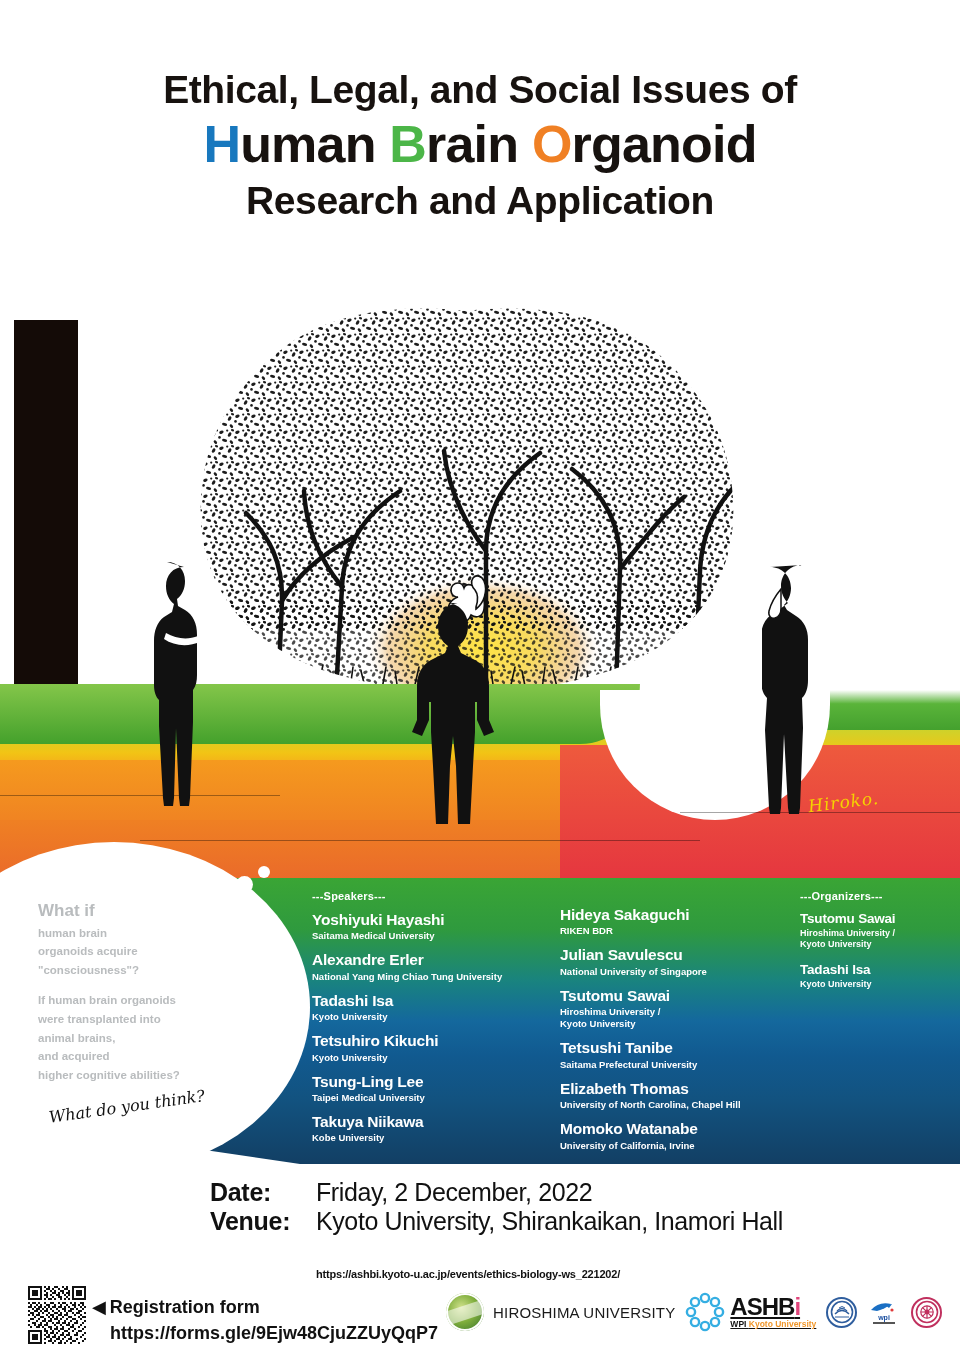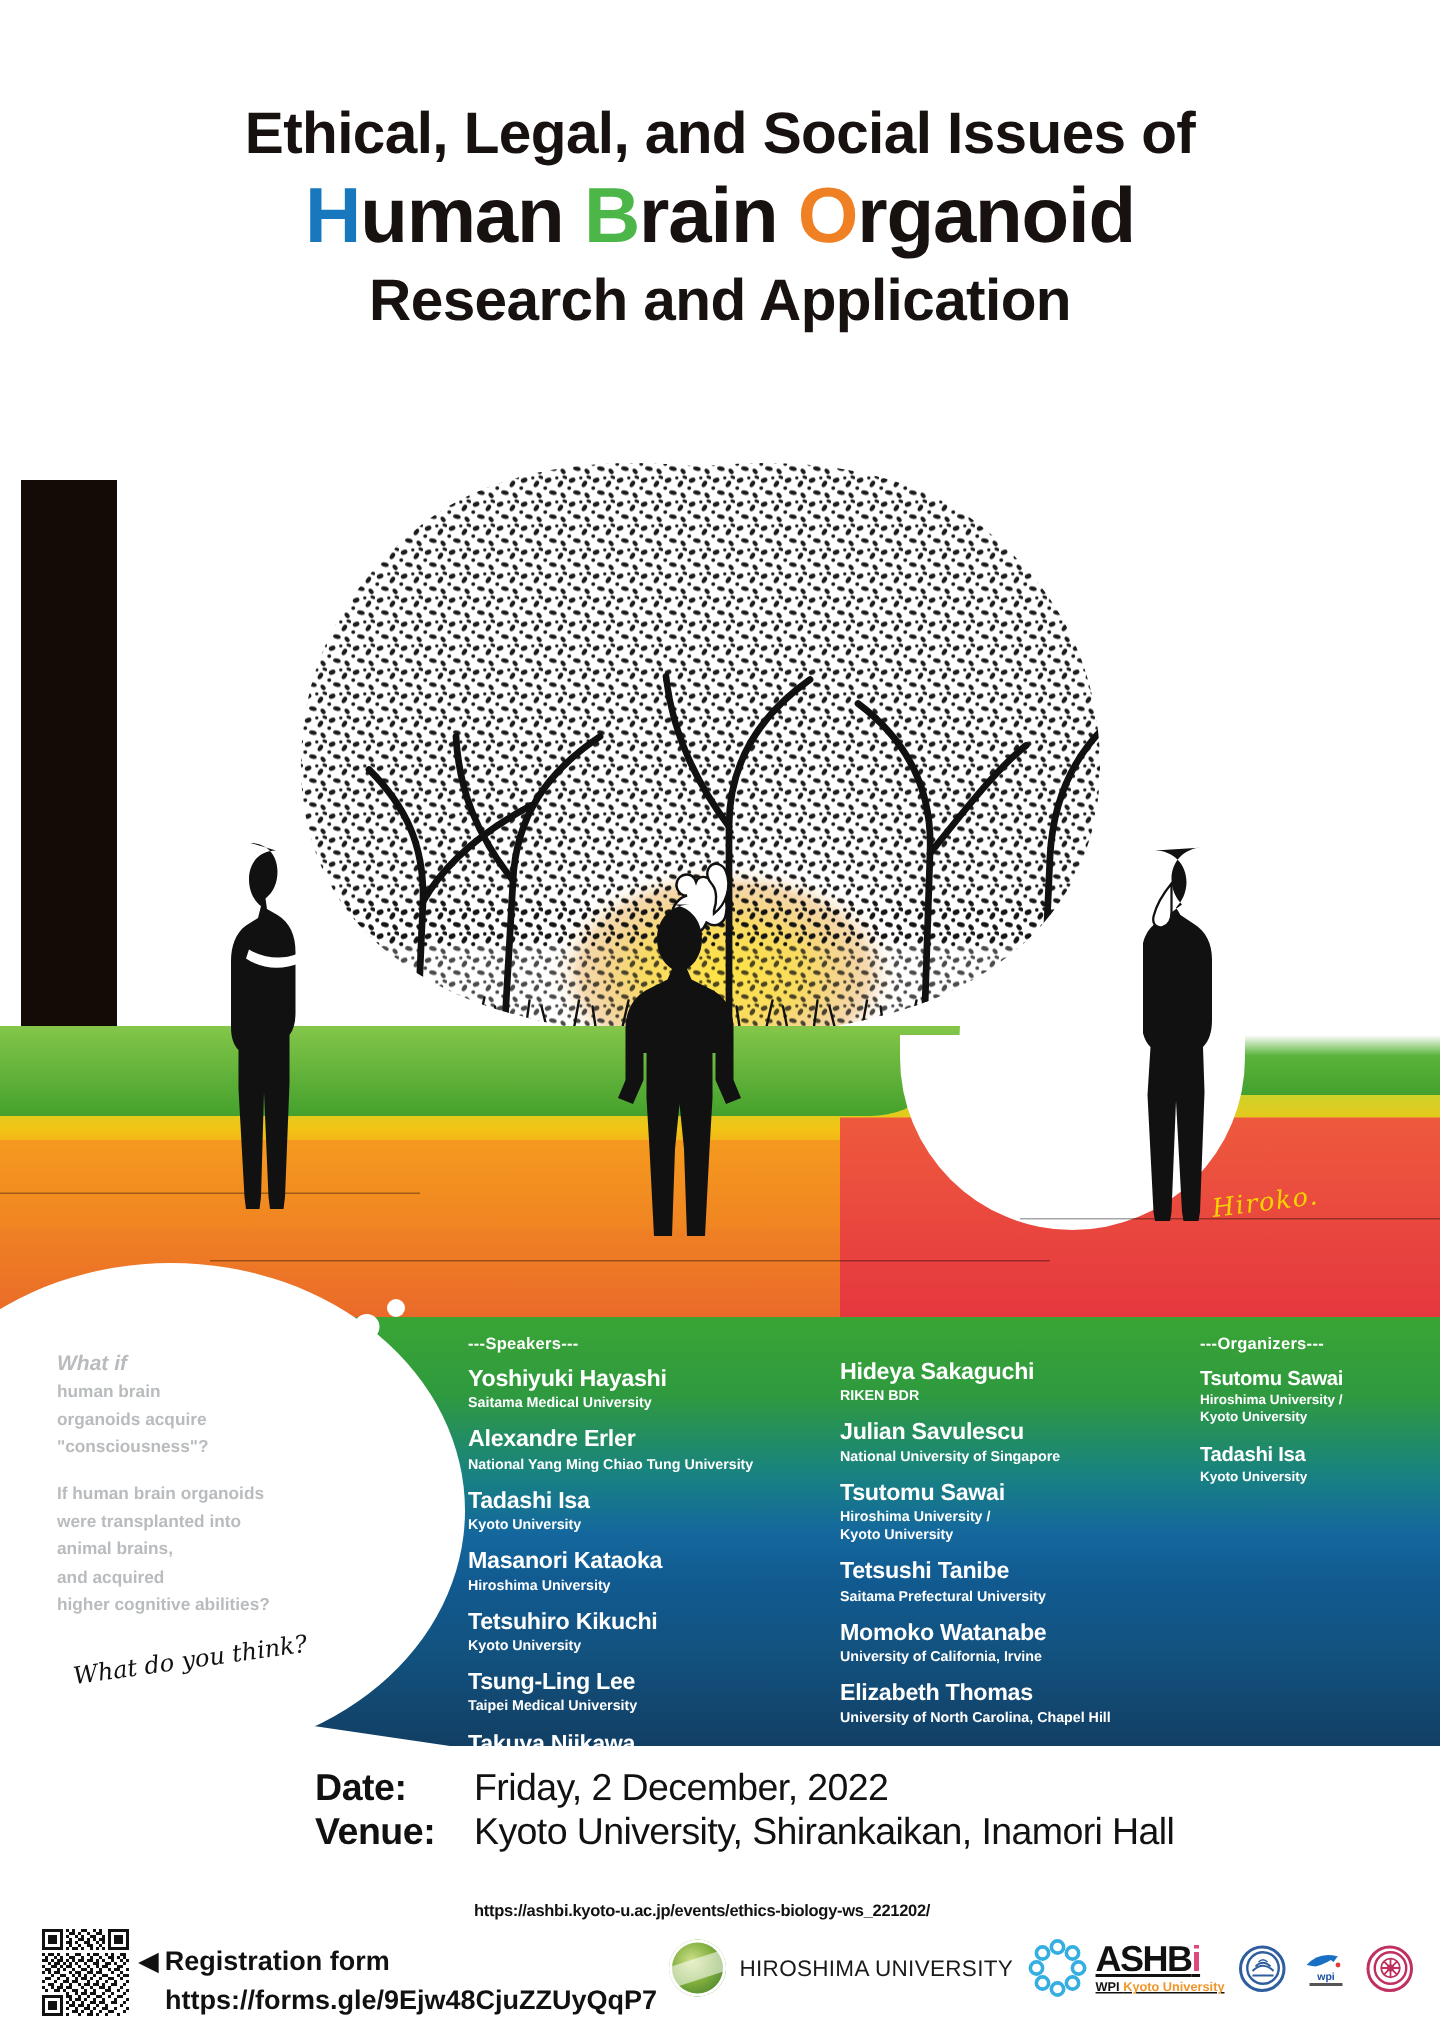--- a/index.html
+++ b/index.html
@@ -55,21 +55,21 @@
      background:linear-gradient(180deg,#3aa535 0%,#2f9a3e 18%,#19837f 36%,#14689d 50%,#115a90 62%,#12527f 78%,#123f64 100%);}
   .infoband .clip{position:absolute;left:0;bottom:0;width:300px;height:44px;background:#fff;
      clip-path:polygon(0 0,0 100%,300px 100%);}
   .bubble{position:absolute;left:-82px;top:842px;width:392px;height:330px;background:#fff;border-radius:50%;}
   .dot{position:absolute;background:#fff;border-radius:50%;}
   .dot1{left:208px;top:892px;width:26px;height:26px;}
   .dot2{left:236px;top:876px;width:17px;height:17px;}
   .dot3{left:258px;top:866px;width:12px;height:12px;}
 
   .whatif{position:absolute;left:38px;top:898px;width:200px;color:#b9bcbe;}
-  .whatif .h{font-size:14px;font-weight:700;line-height:1.5;font-style:italic;}
+  .whatif .h{font-size:17px;font-weight:700;line-height:1.5;}
   .whatif .p{font-size:11.5px;font-weight:700;line-height:1.62;}
   .whatif .gap{height:12px;}
   .think{position:absolute;left:48px;top:1094px;width:200px;font-family:"DejaVu Serif",serif;
      font-style:italic;font-size:16px;color:#111;transform:rotate(-8deg);}
 
   .col{position:absolute;color:#fff;}
   .col .hdr{font-size:11px;font-weight:700;letter-spacing:.2px;margin-bottom:9px;}
   .person{margin-bottom:9px;}
   .person .nm{font-size:15.5px;font-weight:700;line-height:1.18;letter-spacing:-.2px;}
   .person .af{font-size:9.5px;font-weight:600;line-height:1.28;margin-top:1px;}
@@ -290,24 +290,20 @@
     </div>
     <div class="person">
       <div class="nm">Alexandre Erler</div>
       <div class="af">National Yang Ming Chiao Tung University</div>
     </div>
     <div class="person">
       <div class="nm">Tadashi Isa</div>
       <div class="af">Kyoto University</div>
     </div>
     <div class="person">
-      <div class="nm">Masanori Kataoka</div>
-      <div class="af">Hiroshima University</div>
-    </div>
-    <div class="person">
       <div class="nm">Tetsuhiro Kikuchi</div>
       <div class="af">Kyoto University</div>
     </div>
     <div class="person">
       <div class="nm">Tsung-Ling Lee</div>
       <div class="af">Taipei Medical University</div>
     </div>
     <div class="person">
       <div class="nm">Takuya Niikawa</div>
       <div class="af">Kobe University</div>
@@ -326,26 +322,26 @@
     <div class="person">
       <div class="nm">Tsutomu Sawai</div>
       <div class="af" style="white-space:pre-line">Hiroshima University /
 Kyoto University</div>
     </div>
     <div class="person">
       <div class="nm">Tetsushi Tanibe</div>
       <div class="af">Saitama Prefectural University</div>
     </div>
     <div class="person">
+      <div class="nm">Elizabeth Thomas</div>
+      <div class="af">University of North Carolina, Chapel Hill</div>
+    </div>
+    <div class="person">
       <div class="nm">Momoko Watanabe</div>
       <div class="af">University of California, Irvine</div>
-    </div>
-    <div class="person">
-      <div class="nm">Elizabeth Thomas</div>
-      <div class="af">University of North Carolina, Chapel Hill</div>
     </div>
   </div>
 
   <div class="col col-org">
     <div class="hdr">---Organizers---</div>
     <div class="person">
       <div class="nm">Tsutomu Sawai</div>
       <div class="af" style="white-space:pre-line">Hiroshima University /
 Kyoto University</div>
     </div>

